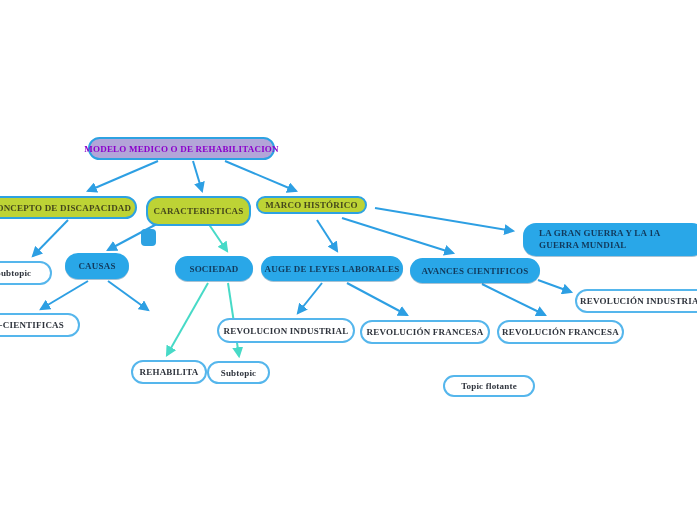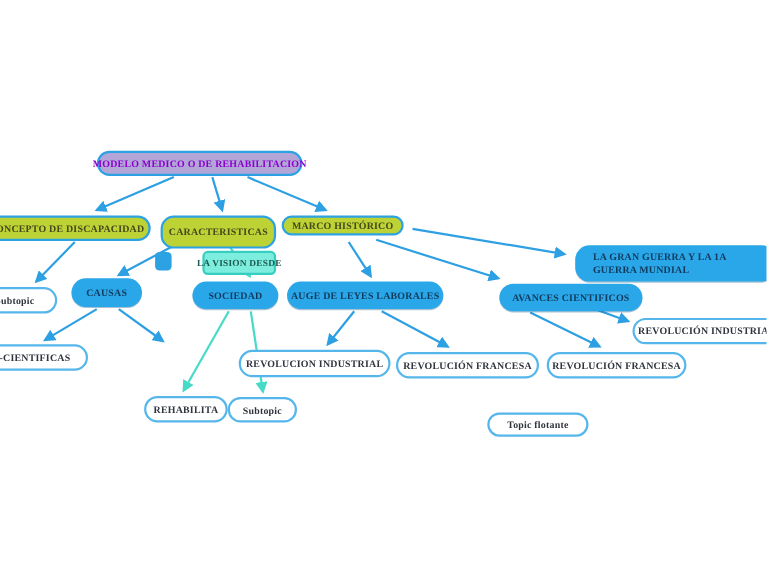--- a/index.html
+++ b/index.html
@@ -83,23 +83,22 @@
   <div class="node root-node" style="left:88px;top:137px;width:187px;height:23px;">MODELO MEDICO O DE REHABILITACION</div>
 
   <div class="node branch" style="left:-16px;top:196px;width:153px;height:23px;">CONCEPTO DE DISCAPACIDAD</div>
   <div class="node branch" style="left:146px;top:196px;width:105px;height:30px;">CARACTERISTICAS</div>
   <div class="node branch" style="left:256px;top:196px;width:111px;height:18px;">MARCO HISTÓRICO</div>
 
   <div class="node topic gran" style="left:523px;top:223px;width:182px;height:33px;font-size:9px;">LA GRAN GUERRA  Y LA 1A GUERRA MUNDIAL</div>
   <div class="node topic" style="left:65px;top:253px;width:64px;height:26px;">CAUSAS</div>
   <div class="node topic" style="left:175px;top:256px;width:78px;height:25px;">SOCIEDAD</div>
   <div class="node topic" style="left:261px;top:256px;width:142px;height:25px;">AUGE DE LEYES LABORALES</div>
-  <div class="node topic" style="left:410px;top:258px;width:130px;height:25px;margin-left:44px;">AVANCES CIENTIFICOS</div>
+  <div class="node topic" style="left:410px;top:258px;width:130px;height:25px;">AVANCES CIENTIFICOS</div>
 
-  <div class="node teal-rect" style="left:184px;top:228px;width:67px;height:22px;">LA VISION DESDE</div>
   <div class="img-square" style="left:141px;top:229px;width:15px;height:17px;"></div>
 
   <div class="node white-pill" style="left:-25px;top:261px;width:77px;height:24px;">Subtopic</div>
   <div class="node white-pill" style="left:-50px;top:313px;width:130px;height:24px;justify-content:flex-end;padding-right:14px;">CO-CIENTIFICAS</div>
   <div class="node white-pill" style="left:217px;top:318px;width:138px;height:25px;">REVOLUCION INDUSTRIAL</div>
   <div class="node white-pill" style="left:360px;top:320px;width:130px;height:24px;">REVOLUCIÓN FRANCESA</div>
   <div class="node white-pill" style="left:497px;top:320px;width:127px;height:24px;">REVOLUCIÓN FRANCESA</div>
   <div class="node white-pill" style="left:575px;top:289px;width:135px;height:24px;">REVOLUCIÓN INDUSTRIAL</div>
   <div class="node white-pill" style="left:131px;top:360px;width:76px;height:24px;">REHABILITA</div>
   <div class="node white-pill" style="left:207px;top:361px;width:63px;height:23px;">Subtopic</div>

